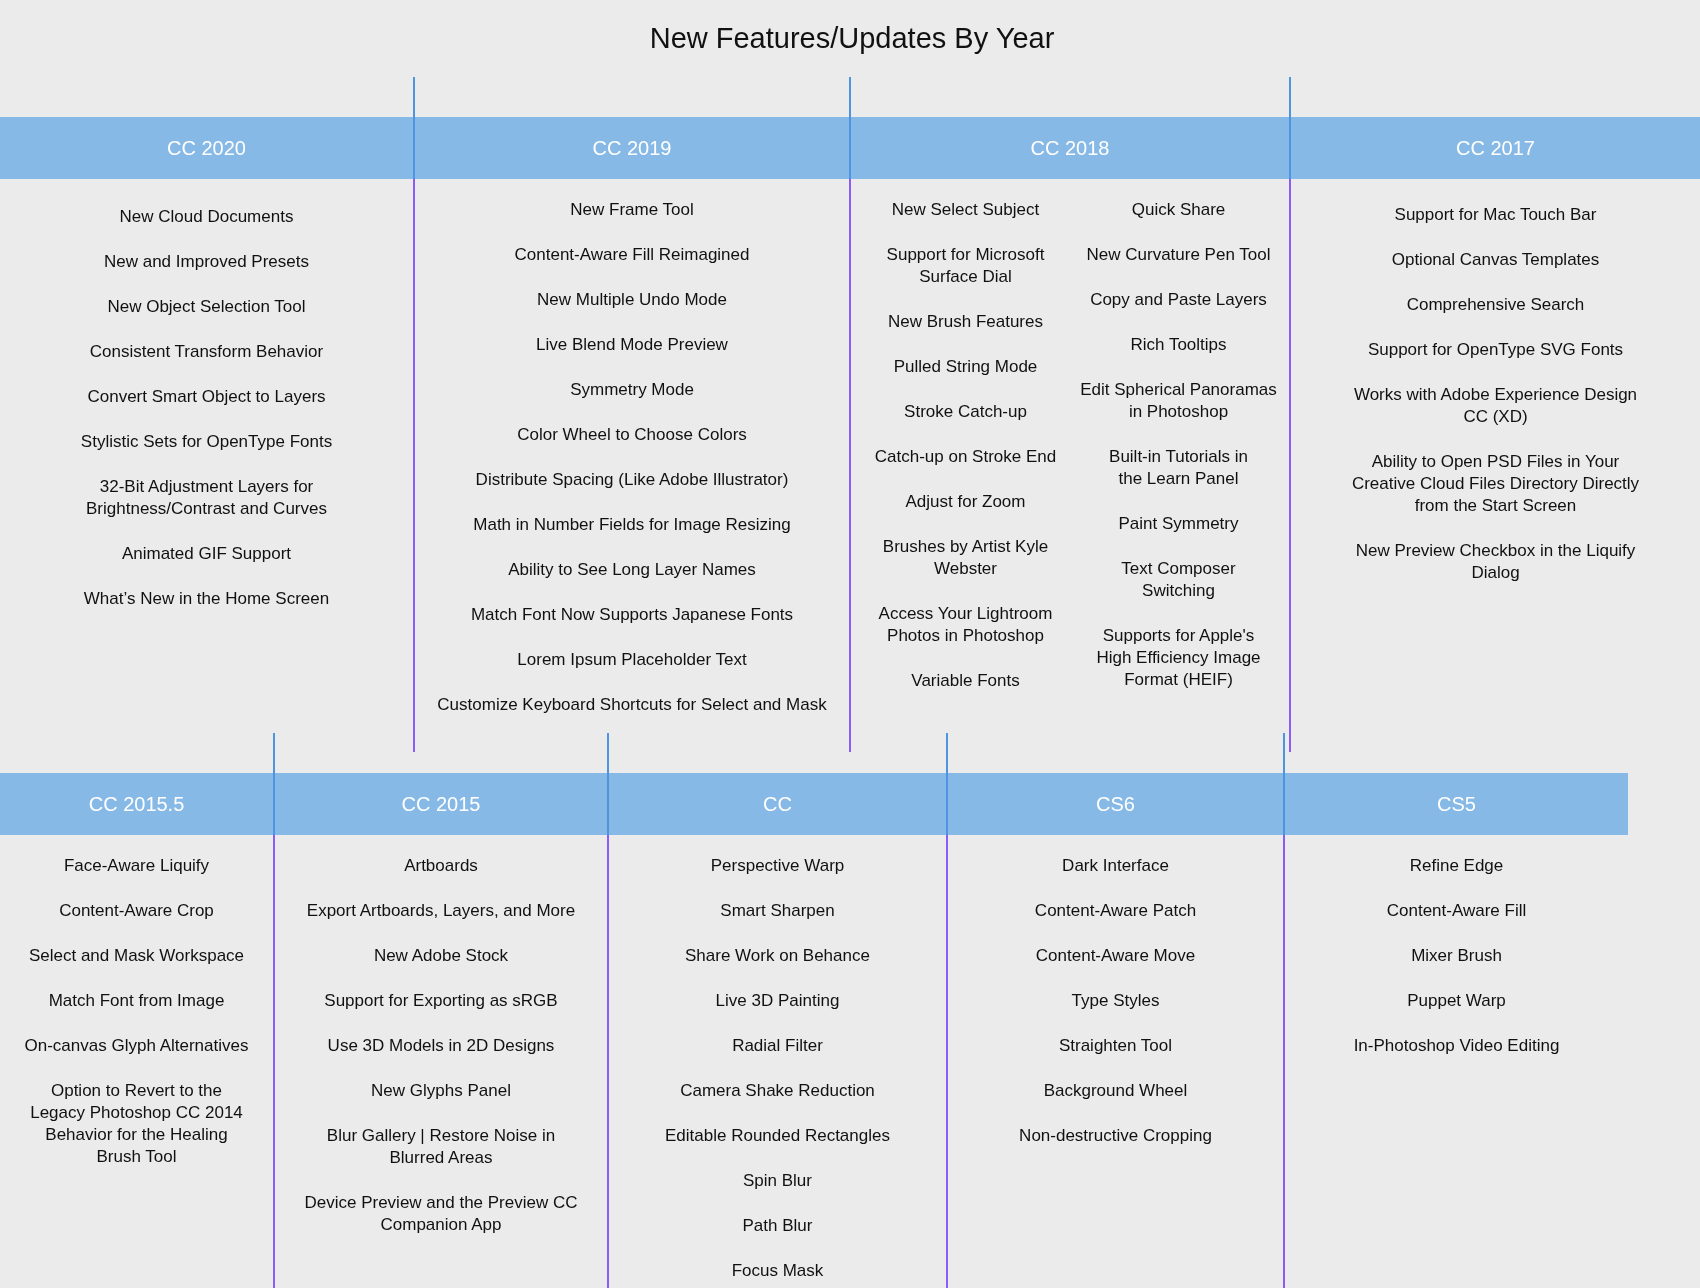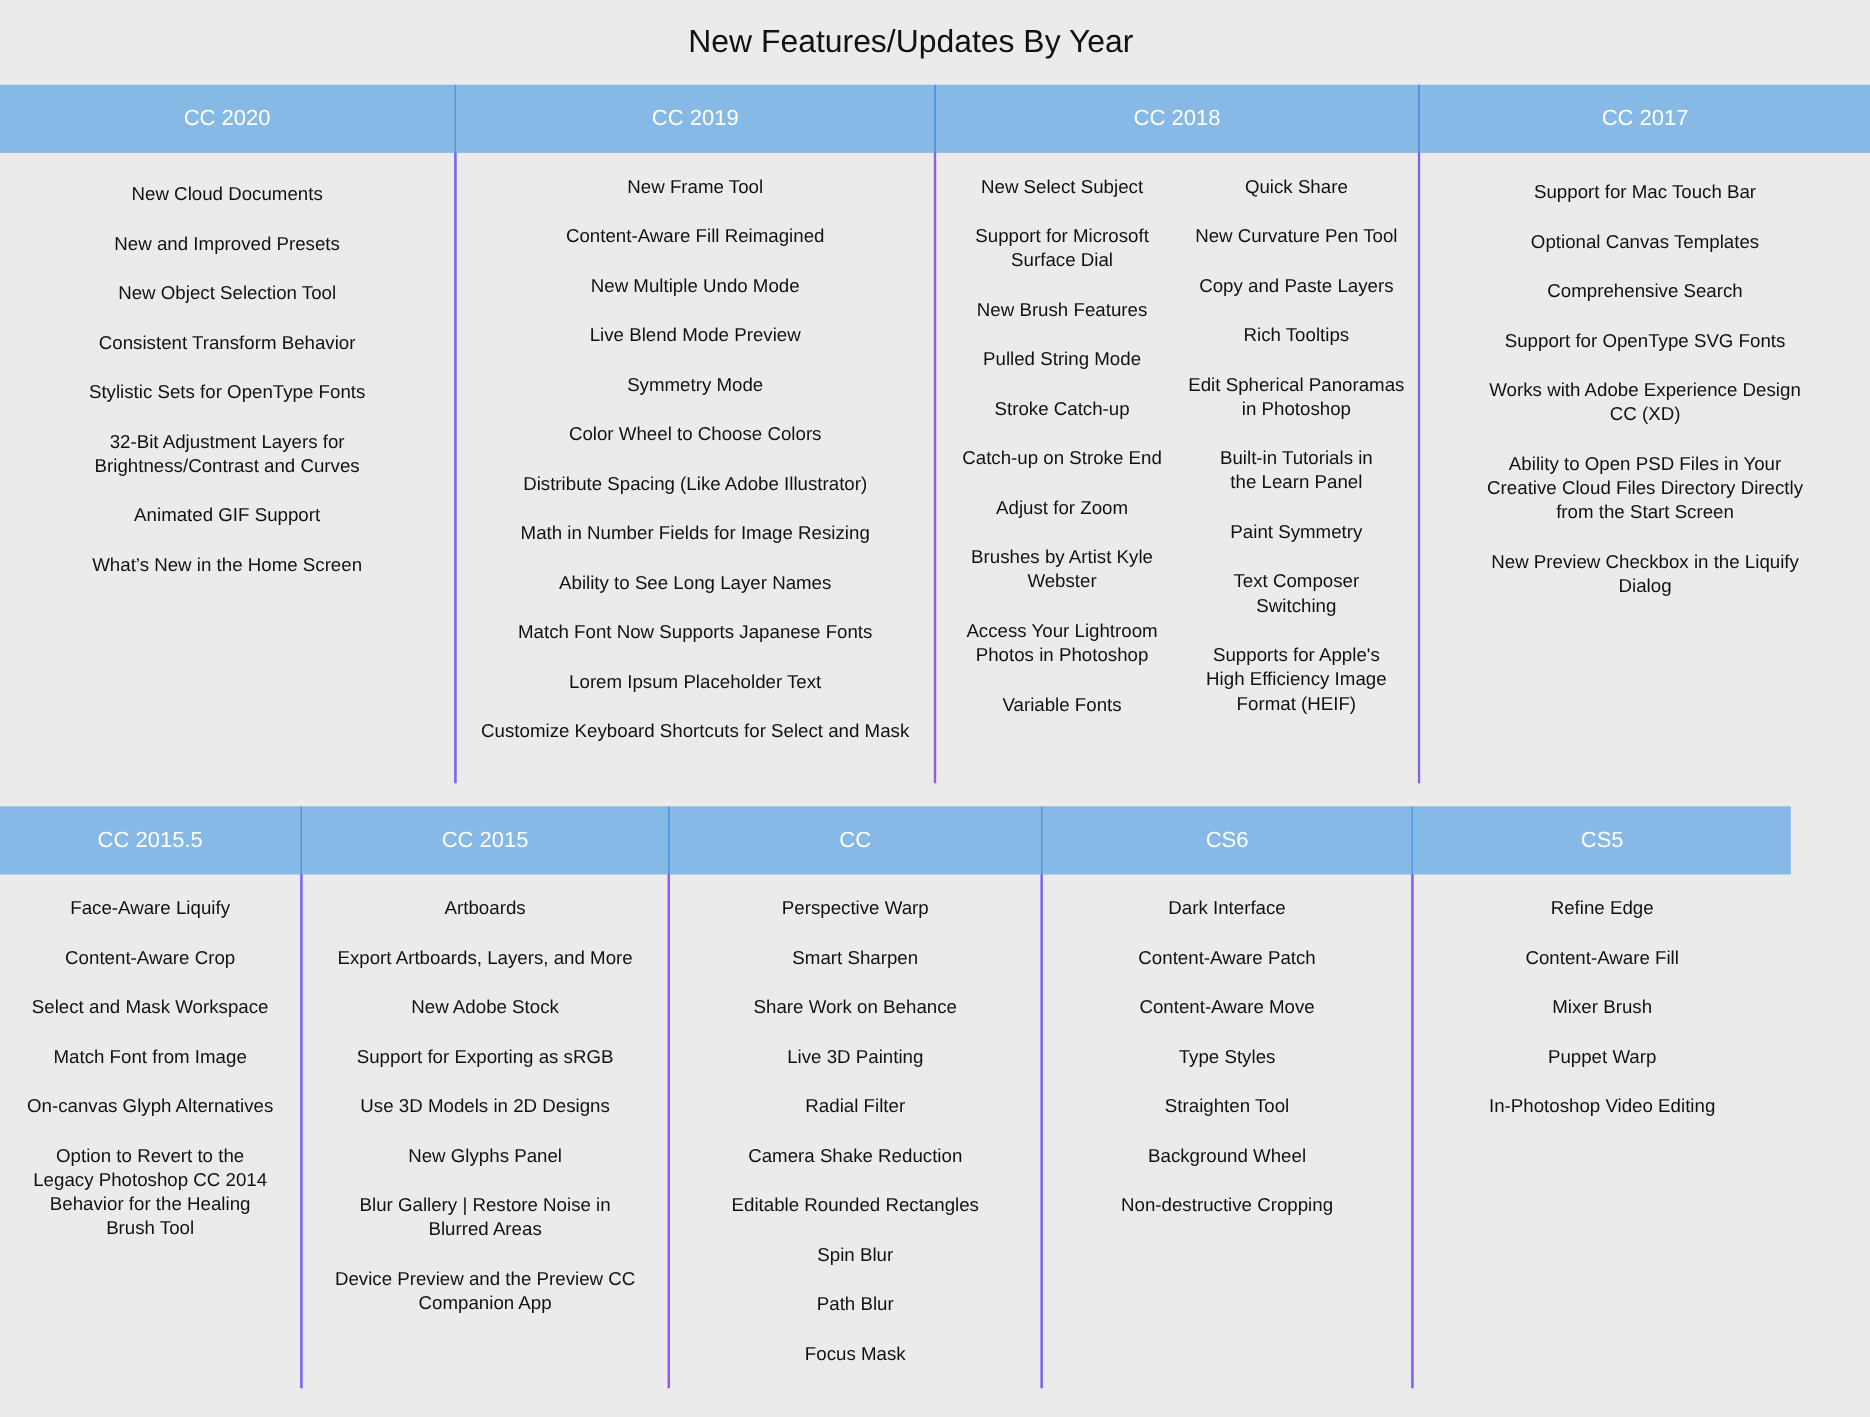--- a/index.html
+++ b/index.html
@@ -17,20 +17,21 @@
     }
     .page-title {
       position: absolute;
       top: 18px;
       left: 0;
       width: 1656px;
       text-align: center;
       font-size: 29px;
       line-height: 40px;
       color: #111;
+      padding-left: 24px;
     }
     .band {
       position: absolute;
       left: 0;
       width: 1700px;
       display: flex;
     }
     .band-top { top: 77px; }
     .band-bottom { top: 733px; }
     .col {
@@ -40,20 +41,21 @@
     .col + .col {
       border-left: 2px solid #4e94e0;
     }
     .col-header {
       height: 62px;
       background: #87b9e6;
       color: #ffffff;
       font-size: 20px;
       line-height: 62px;
       text-align: center;
+      margin-top: 40px;
     }
     .col + .col .col-body {
       border-left: 1px solid #a8c6ea;
       margin-left: -2px;
     }
     .col-body {
       box-sizing: border-box;
       padding-top: 20px;
     }
     .band-top .col-body { height: 573px; }
@@ -91,20 +93,21 @@
 <div class="band band-top">
 
   <div class="col" style="width:413px;">
     <div class="col-header">CC 2020</div>
     <div class="col-body" style="padding-top:27px;">
       <ul class="feature-list">
         <li>New Cloud Documents</li>
         <li>New and Improved Presets</li>
         <li>New Object Selection Tool</li>
         <li>Consistent Transform Behavior</li>
+        <li>Convert Smart Object to Layers</li>
         <li>Stylistic Sets for OpenType Fonts</li>
         <li style="padding:0 75px;text-align:center;">32-Bit Adjustment Layers for Brightness/Contrast and Curves</li>
         <li>Animated GIF Support</li>
         <li>What’s New in the Home Screen</li>
       </ul>
     </div>
   </div>
 
   <div class="col" style="width:436px;">
     <div class="col-header">CC 2019</div>

